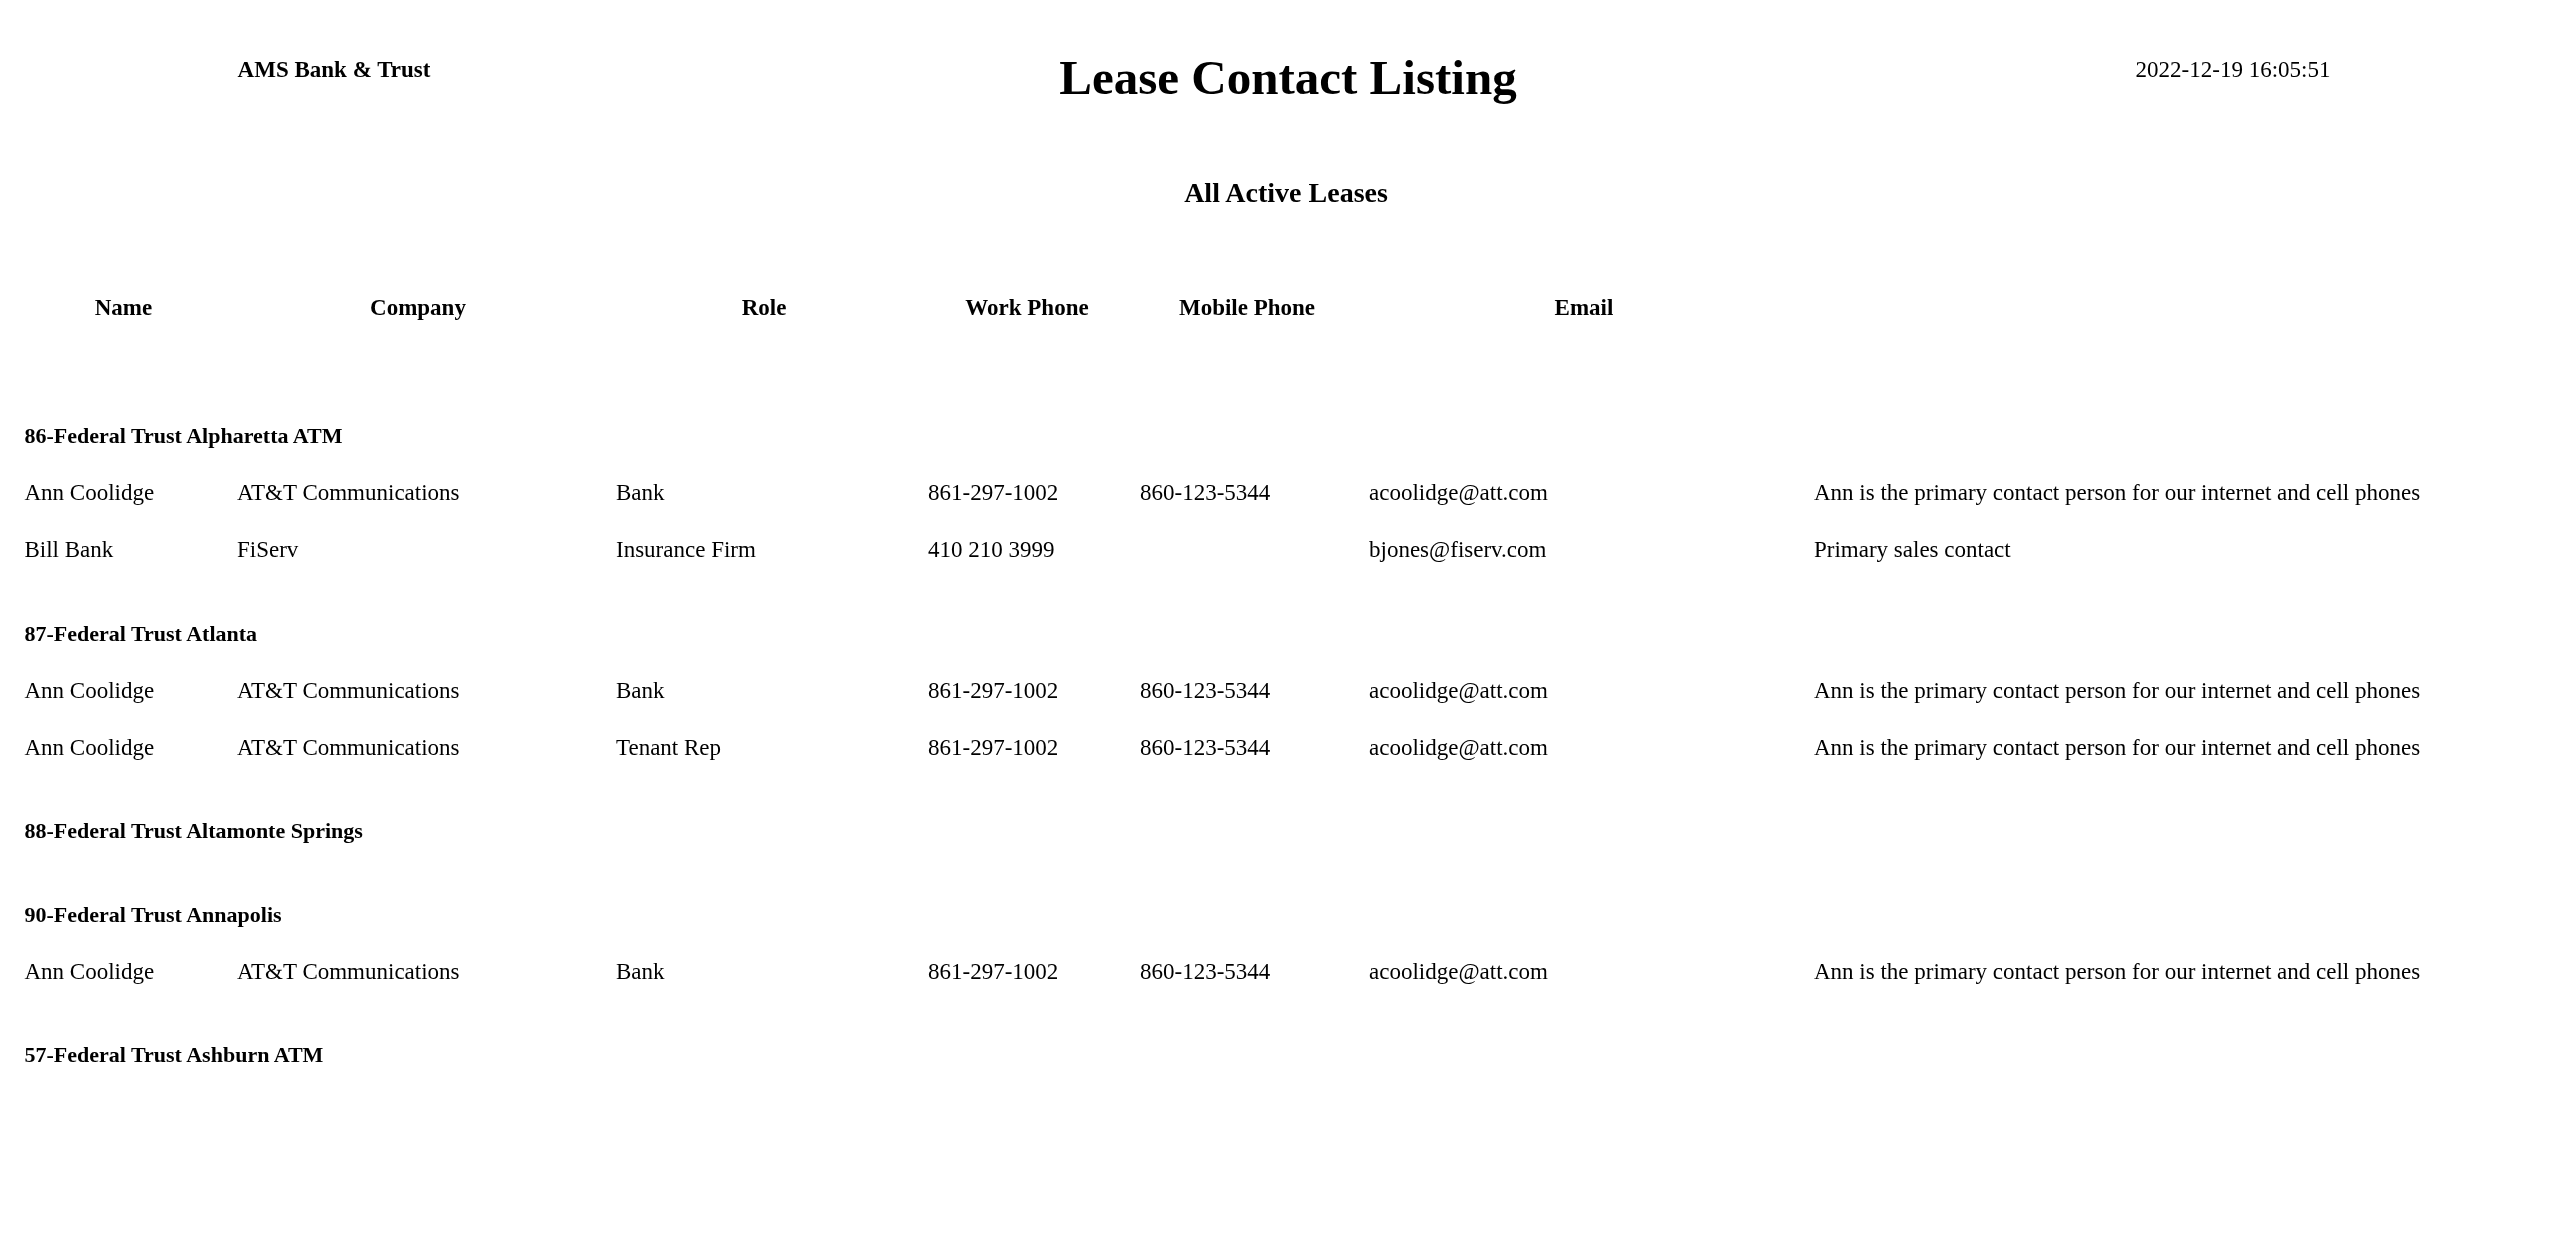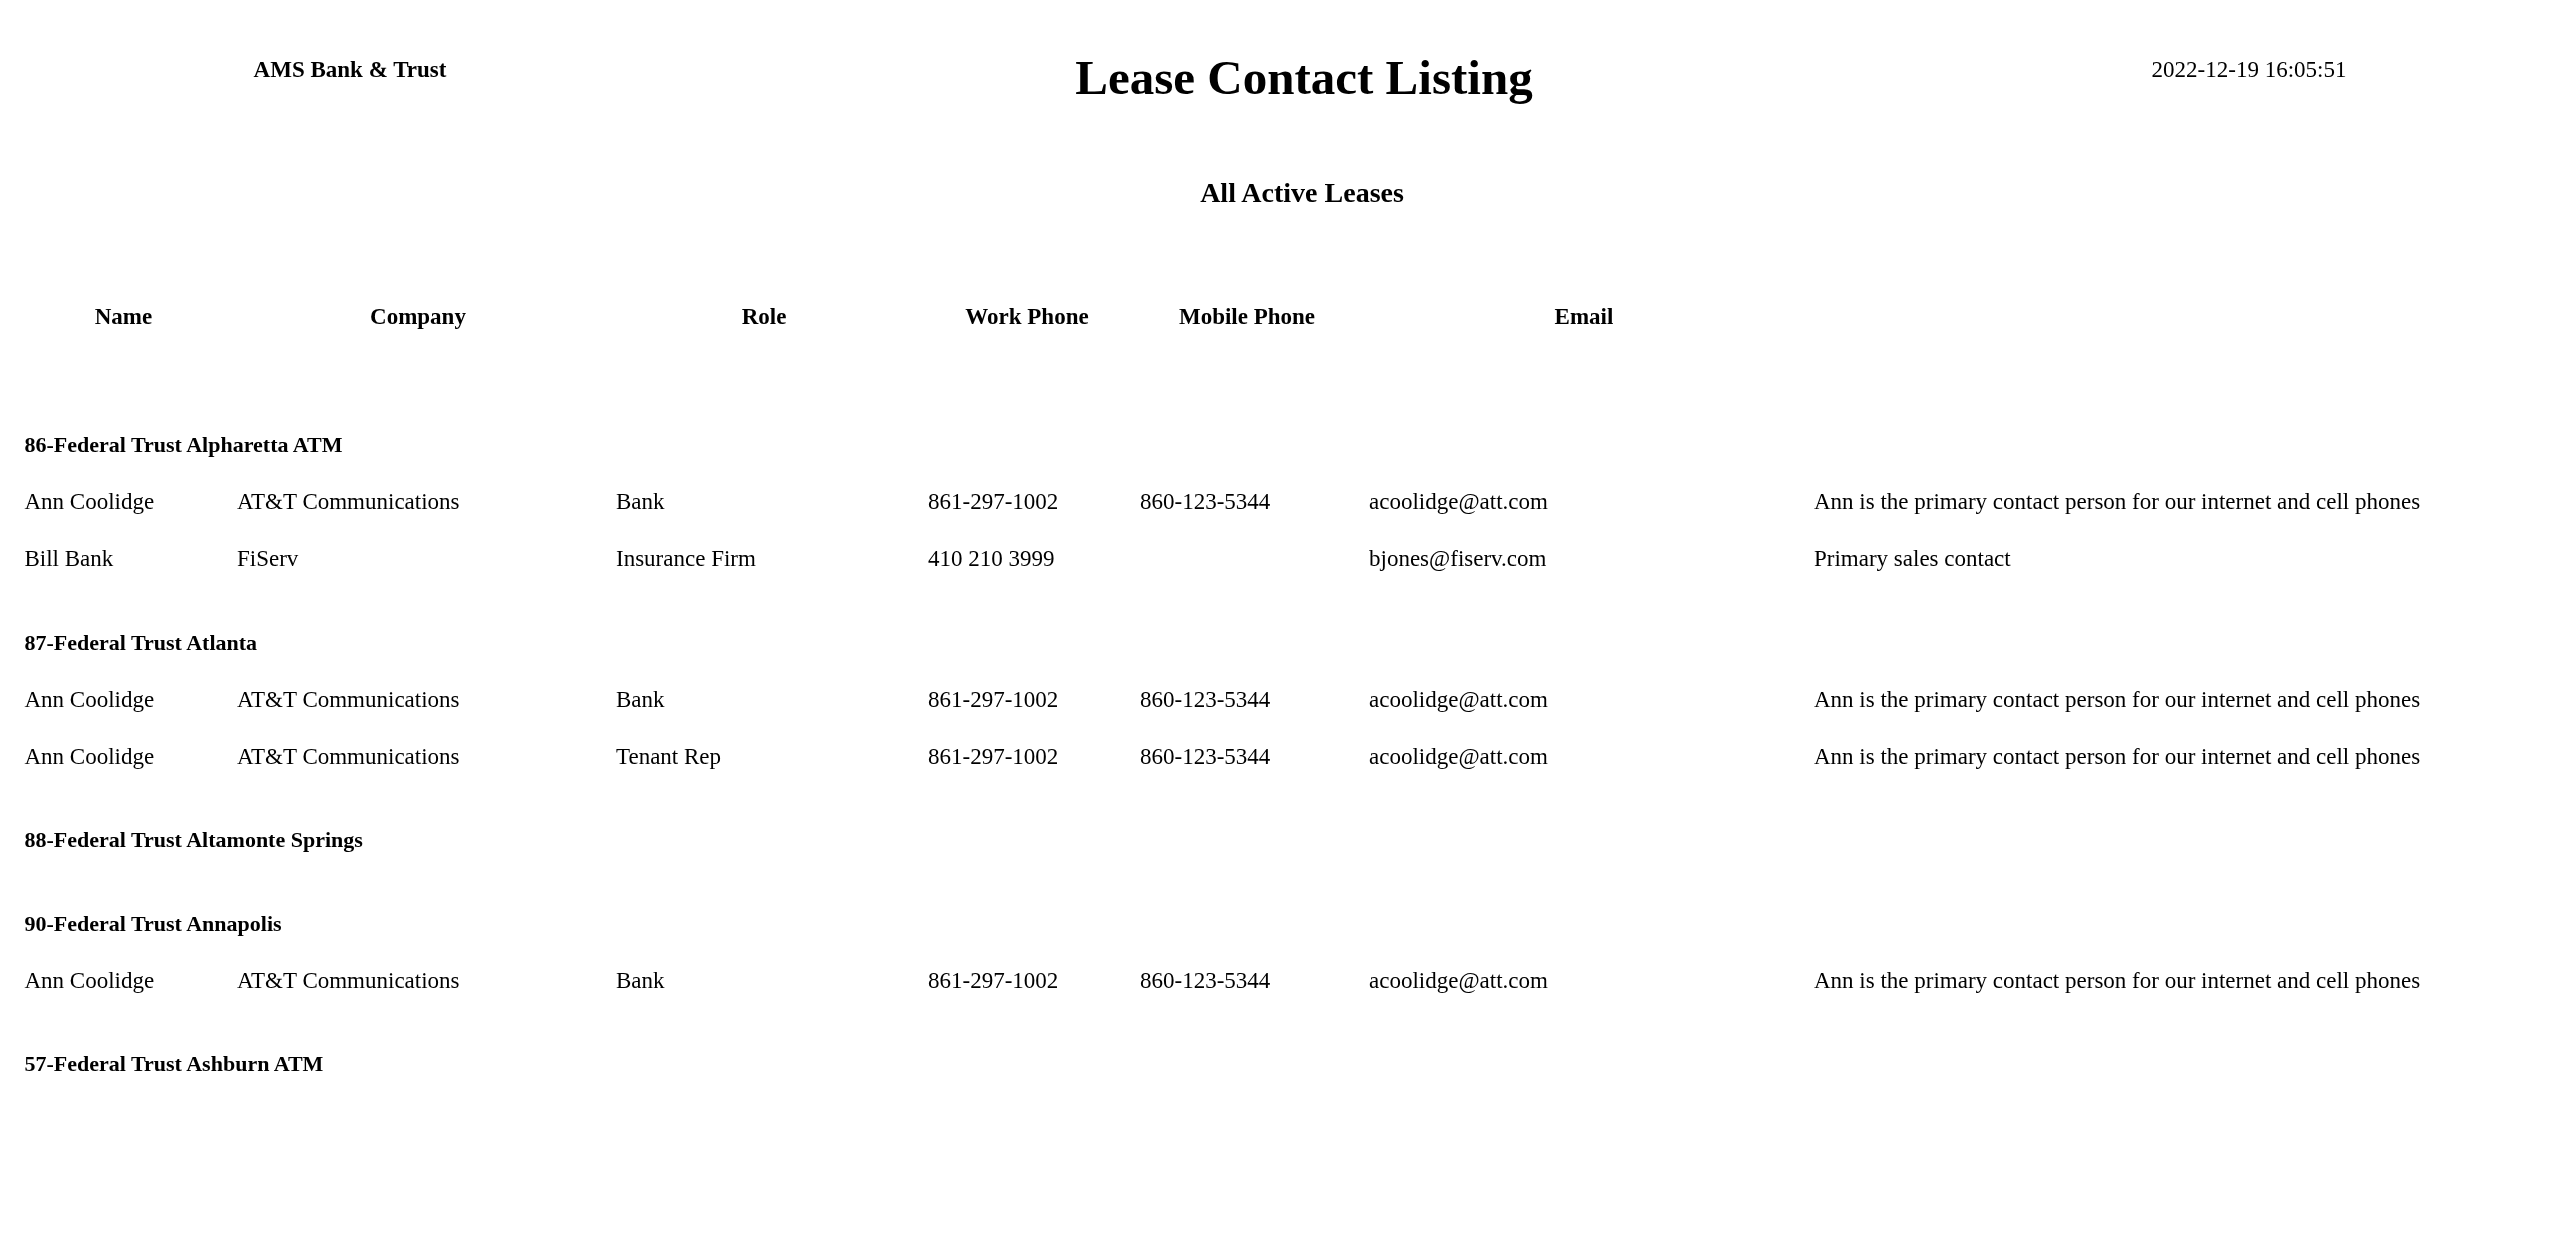--- a/index.html
+++ b/index.html
@@ -11,21 +11,21 @@
   }
   body {
     width: 2576px;
     height: 1237px;
     overflow: hidden;
     position: relative;
   }
   .report-header {
     position: absolute;
     top: 0;
-    left: 16px;
+    left: 0;
     width: 2240px;
     height: 142px;
   }
   .company-name {
     position: absolute;
     left: 334px;
     top: 57px;
     transform: translateX(-50%);
     font-weight: bold;
     font-size: 23px;
@@ -56,21 +56,21 @@
     top: 177px;
     transform: translateX(-50%);
     font-weight: bold;
     font-size: 28px;
     white-space: nowrap;
     margin: 0;
   }
   .table-wrap {
     position: absolute;
     left: 0;
-    top: 301px;
+    top: 292px;
     width: 2520px;
   }
   .col-headers {
     position: relative;
     height: 35px;
   }
   .col-header {
     position: absolute;
     top: 3.2px;
     font-weight: bold;

